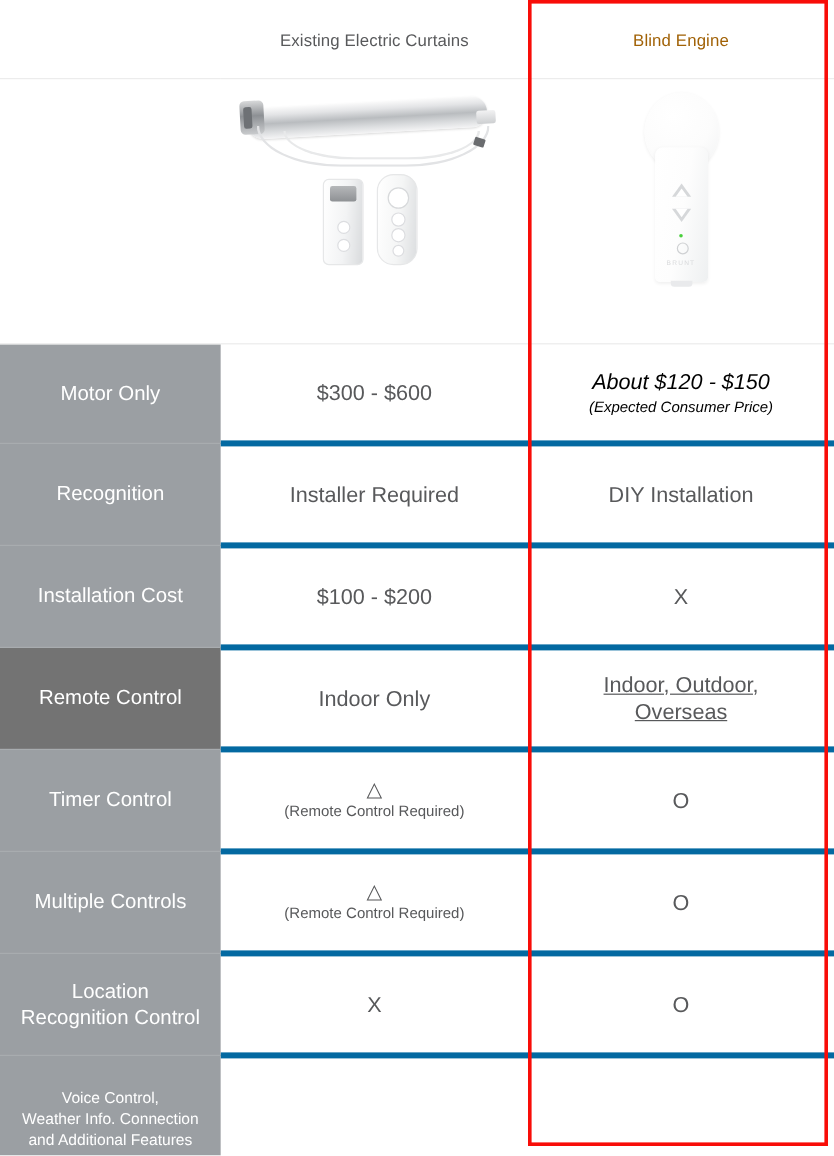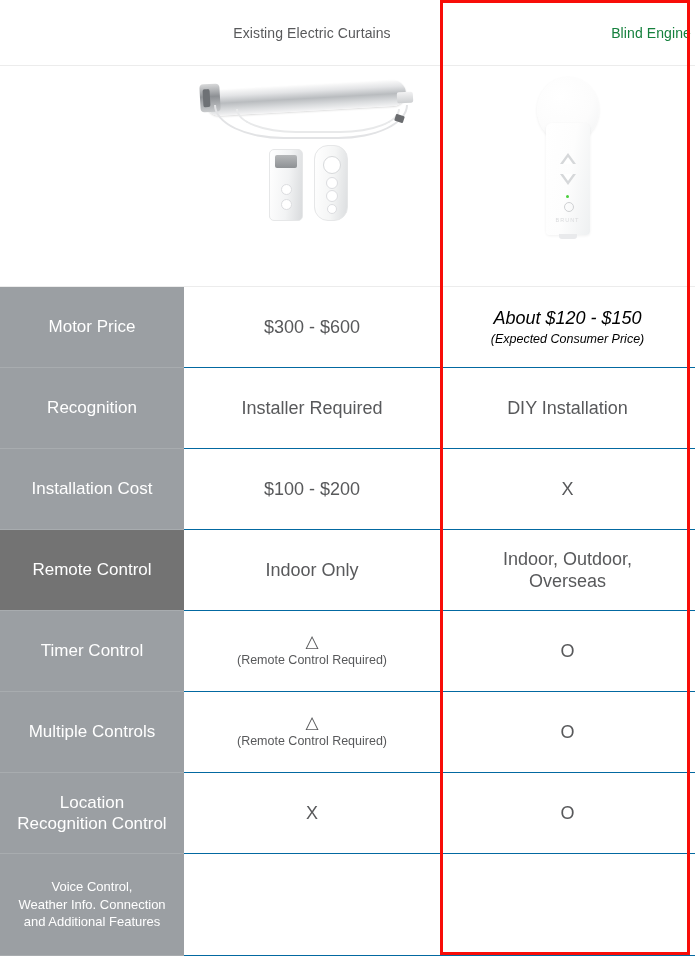--- a/index.html
+++ b/index.html
@@ -81,21 +81,21 @@
     line-height: 1.35;
   }
   .val-cell {
     background: #ffffff;
     color: #58595b;
     text-align: center;
     vertical-align: middle;
     font-size: 18px;
     font-weight: 400;
     line-height: 1.25;
-    border-bottom: 1px solid #0369a1;
+    border-bottom: 5px solid #0369a1;
     padding: 4px 8px;
   }
   .val-main { display: block; }
   .val-sub {
     display: block;
     font-size: 12.5px;
     line-height: 1.3;
     margin-top: 1px;
   }
   .tri {
@@ -361,21 +361,21 @@
   <table class="cmp-table">
     <colgroup>
       <col class="col-label">
       <col class="col-left">
       <col class="col-right">
     </colgroup>
     <thead>
       <tr>
         <td class="hdr-blank"></td>
         <td class="hdr-cell" style="color: rgb(88, 89, 91);">Existing Electric Curtains</td>
-        <td class="hdr-cell" style="color: #15803d; text-align: right;">Blind Engine</td>
+        <td class="hdr-cell" style="color: #a16207;">Blind Engine</td>
       </tr>
       <tr>
         <td class="img-blank"></td>
         <td class="img-cell">
           <div class="art-existing">
             <div class="motor-tube"></div>
             <div class="motor-head"></div>
             <div class="motor-tip"></div>
             <div class="cable"></div>
             <div class="cable2"></div>
@@ -402,21 +402,21 @@
             <div class="be-led" style="background: rgb(73, 207, 60);"></div>
             <div class="be-circle"></div>
             <div class="be-logo">BRUNT</div>
             <div class="be-foot"></div>
           </div>
         </td>
       </tr>
     </thead>
     <tbody id="table-body">
         <tr class="row-h72">
-          <td class="lbl-cell" style="background: rgb(155, 159, 163); color: rgb(255, 255, 255);">Motor Price</td>
+          <td class="lbl-cell" style="background: rgb(155, 159, 163); color: rgb(255, 255, 255);">Motor Only</td>
           <td class="val-cell" style="color: rgb(88, 89, 91);">
             <span class="val-main">$300 - $600</span>
           </td>
           <td class="val-cell" style="color: #000000; font-style: italic;">
             <span class="val-main">About $120 - $150</span>
             <span class="val-sub">(Expected Consumer Price)</span>
           </td>
         </tr>
         <tr class="row-h72">
           <td class="lbl-cell" style="background: rgb(155, 159, 163); color: rgb(255, 255, 255);">Recognition</td>
@@ -434,21 +434,21 @@
           </td>
           <td class="val-cell" style="color: rgb(88, 89, 91);">
             <span class="val-main">X</span>
           </td>
         </tr>
         <tr class="row-h72">
           <td class="lbl-cell" style="background: #737373; color: rgb(255, 255, 255);">Remote Control</td>
           <td class="val-cell" style="color: rgb(88, 89, 91);">
             <span class="val-main">Indoor Only</span>
           </td>
-          <td class="val-cell" style="color: rgb(88, 89, 91);">
+          <td class="val-cell" style="color: rgb(88, 89, 91); text-decoration: underline;">
             <span class="val-main">Indoor, Outdoor,<br>Overseas</span>
           </td>
         </tr>
         <tr class="row-h72">
           <td class="lbl-cell" style="background: rgb(155, 159, 163); color: rgb(255, 255, 255);">Timer Control</td>
           <td class="val-cell" style="color: rgb(88, 89, 91);">
             <span class="tri">△</span>
             <span class="val-sub">(Remote Control Required)</span>
           </td>
           <td class="val-cell" style="color: rgb(88, 89, 91);">

